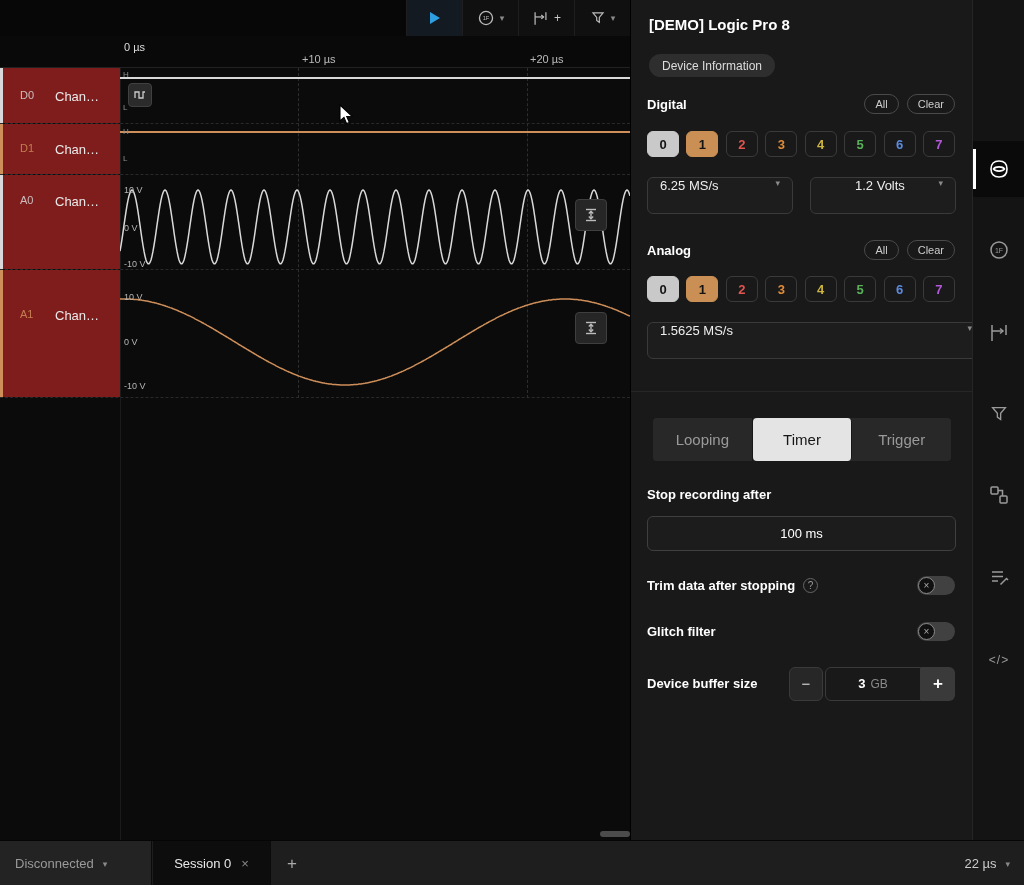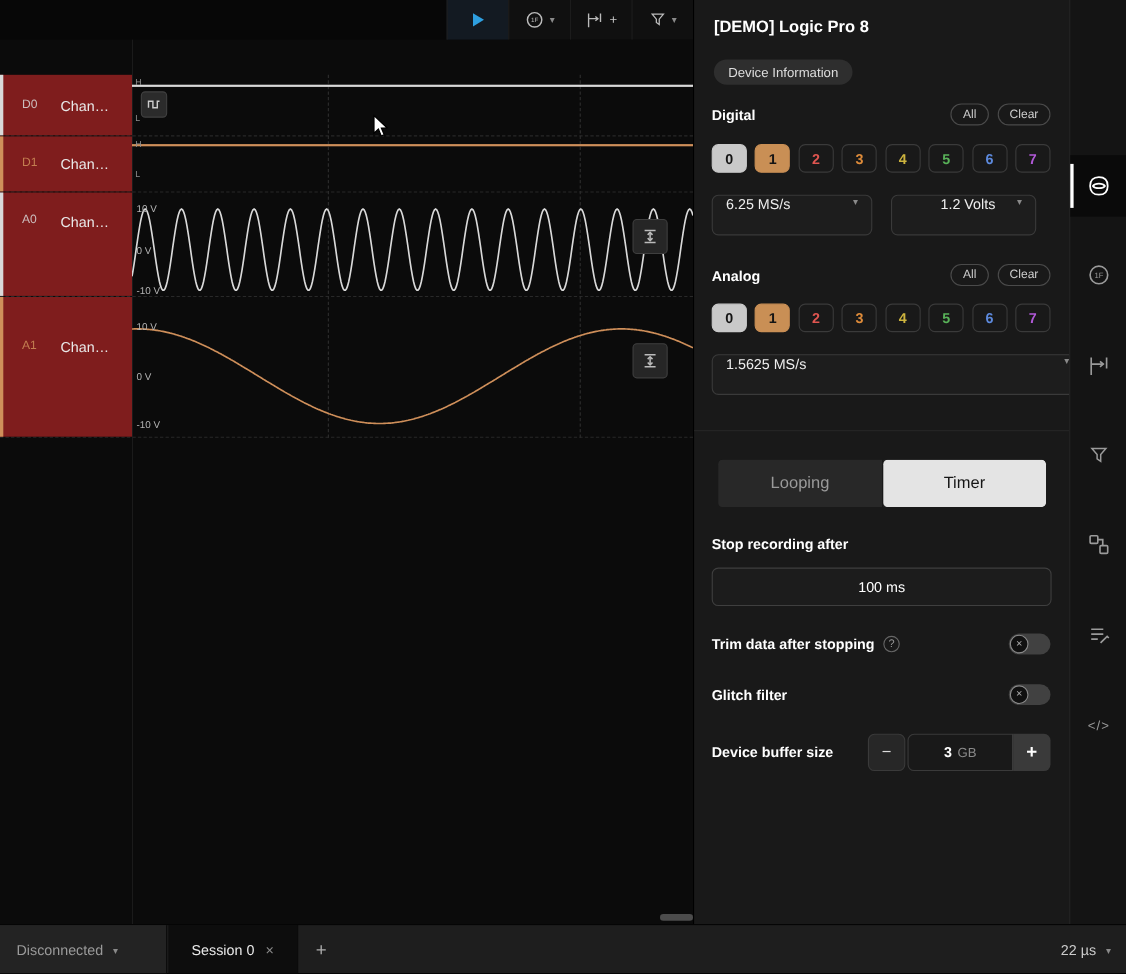--- a/index.html
+++ b/index.html
@@ -59,21 +59,21 @@
   .device-info { position:absolute; left:18px; top:54px; height:23px; padding:0 13px; border-radius:12px; background:#2e2e2e; color:#ddd; font-size:12px; }
   .sect-row { position:absolute; left:16px; right:17px; height:22px; display:flex; align-items:center; }
   .sect-row.digital { top:93px; } .sect-row.analog { top:239px; }
   .sect-label { flex:1; font-size:13px; font-weight:bold; color:#fff; }
   .pill-btn { height:20px; padding:0 10px; margin-left:8px; border:1px solid #4a4a4a; border-radius:10px; color:#ccc; font-size:11px; background:transparent; }
   .chan-sel-row { position:absolute; left:16px; right:17px; display:flex; justify-content:space-between; }
   .chan-sel-row.digital { top:131px; } .chan-sel-row.analog { top:276px; }
   .chan-btn { width:32px; height:26px; border-radius:6px; border:1px solid #3a3a3a; background:transparent; font-size:13px; font-weight:bold; }
   .dropdown { position:absolute; height:37px; background:#1d1d1d; border:1px solid #3a3a3a; border-radius:6px; display:flex; align-items:flex-start; padding:0 12px; font-size:13px; color:#eee; }
   .dd1 { left:16px; top:177px; width:146px; }
-  .dd2 { left:179px; top:177px; width:132px;padding-left:44px; }
+  .dd2 { left:179px; top:177px; width:146px;padding-left:44px; }
   .dd3 { left:16px; top:322px; width:338px; }
   .dropdown .chev { margin-left:auto; }
   .panel-divider { position:absolute; left:0; right:0; top:391px; border-top:1px solid #262626; }
   .tabs { position:absolute; left:22px; top:418px; width:298px; height:43px; display:flex; background:#262626; border-radius:4px; overflow:hidden; }
   .tab { flex:1; display:flex; align-items:center; justify-content:center; font-size:15px; color:#9a9a9a; border-right:1px solid #171717; background:#282828; }
   .tab:last-child { border-right:none; }
   .tab.active { background:#e4e4e4; color:#161616; border-radius:4px; }
   .stop-label { position:absolute; left:16px; top:487px; font-size:13px; font-weight:bold; color:#fff; }
   .stop-input { position:absolute; left:16px; top:516px; width:309px; height:35px; background:#1c1c1c; border:1px solid #3f3f3f; border-radius:6px; color:#fff; font-size:13px; text-align:center; }
   .toggle-row { position:absolute; left:16px; right:17px; height:20px; display:flex; align-items:center; }
@@ -140,20 +140,25 @@
           <svg width="16" height="16" viewBox="0 0 22 22" fill="none" stroke="#bbb" stroke-width="1.6">
             <path d="M4 4 h14 l-5.2 6.2 v6.8 l-3.6 -2.6 v-4.2 Z"></path>
           </svg>
           <span class="chev">▾</span>
         </button>
       </div>
     </div>
 
     <div class="col-divider"></div>
 
+    <div class="timeline">
+      <span class="tick0">0 µs</span>
+      <span class="tick1">+10 µs</span>
+      <span class="tick2">+20 µs</span>
+    </div>
 
     <div class="vgrid" style="left:298px"></div>
     <div class="vgrid" style="left:527px"></div>
 
     <div class="chan-row row-d0">
       <div class="chan-head">
         <div class="strip" style="background: rgb(217, 217, 217);"></div>
         <span class="chan-id" style="color: rgb(217, 217, 217);">D0</span>
         <span class="chan-name">Chan…</span>
       </div>
@@ -277,20 +282,21 @@
     <div class="dropdown dd3">
       <span>1.5625 MS/s</span>
       <span class="chev">▾</span>
     </div>
 
     <div class="panel-divider"></div>
 
     <div class="tabs">
       <div class="tab">Looping</div>
       <div class="tab active">Timer</div>
+      <div class="tab">Trigger</div>
     </div>
 
     <div class="stop-label">Stop recording after</div>
     <input class="stop-input" value="100 ms" style="">
 
     <div class="toggle-row trim">
       <span class="toggle-label">Trim data after stopping</span>
       <span class="help-icon">?</span>
       <div class="toggle">
         <div class="knob">×</div>

